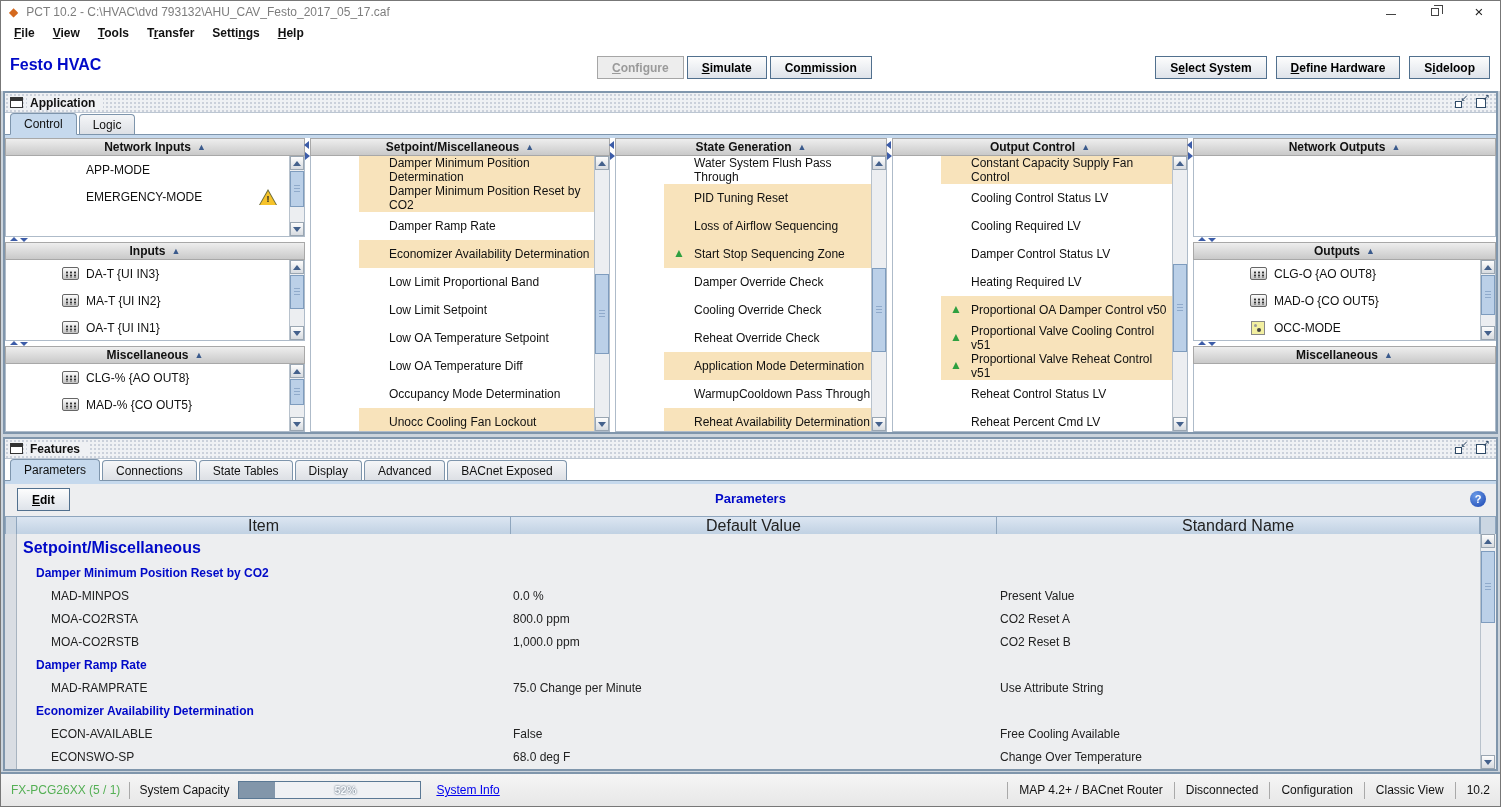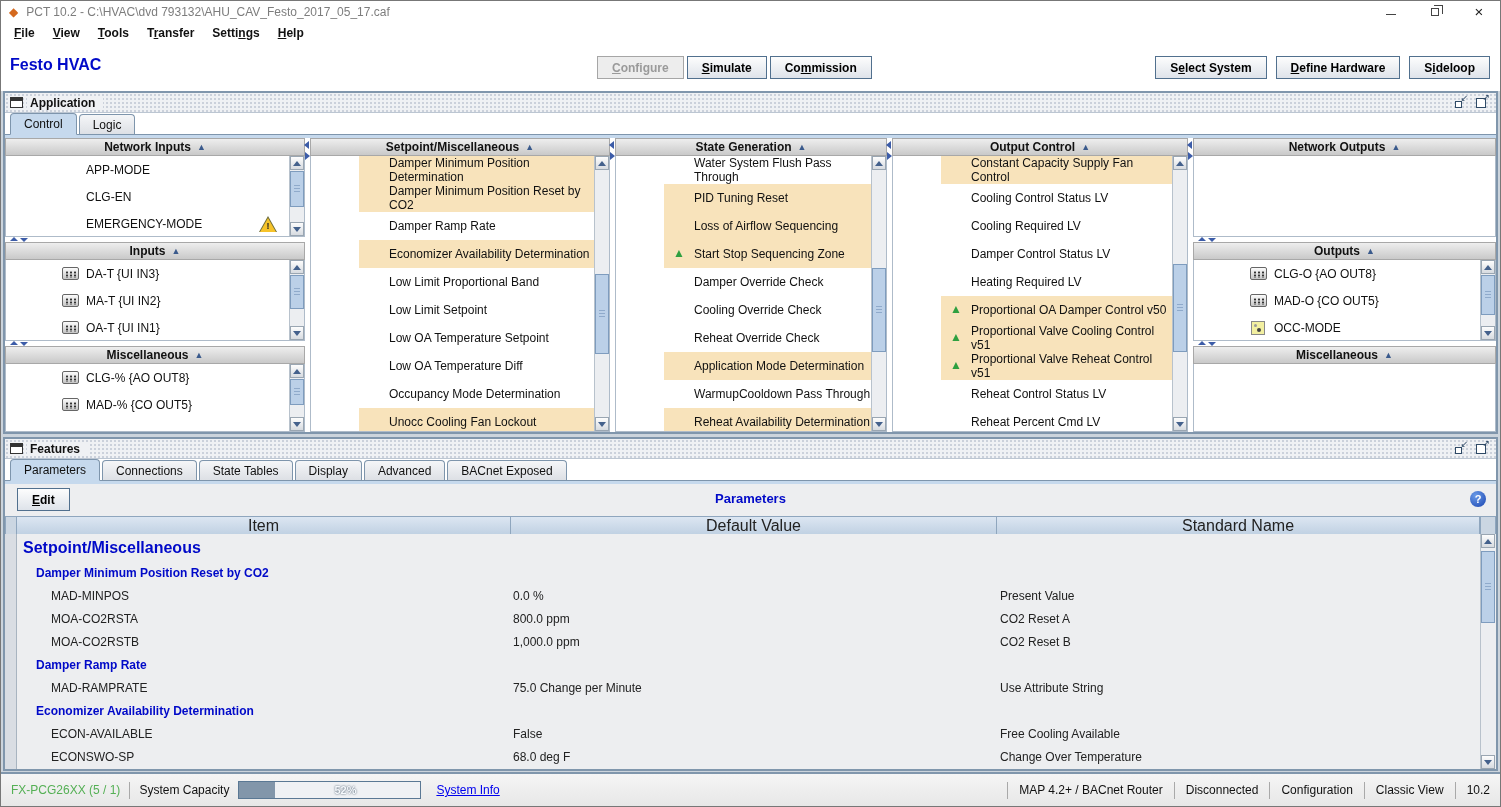--- a/index.html
+++ b/index.html
@@ -213,25 +213,20 @@
       <div class="list" style="height:81px">
         <div class="rows">
 
         <div class="iorow">
 
             <span class="lbl">APP-MODE</span>
 
           </div>
             <div class="iorow">
 
-            <span class="lbl">CLG-EN</span>
-
-          </div>
-            <div class="iorow">
-
             <span class="lbl">EMERGENCY-MODE</span>
             <span class="warn-wrap">
                 <i class="warn-tri"></i>
                 <i class="warn-mark">!</i>
               </span>
           </div>
           </div>
         <div class="vscroll">
           <div class="vs-btn up"></div>
           <div class="vs-thumb" style="top:15px;height:36px"></div>

